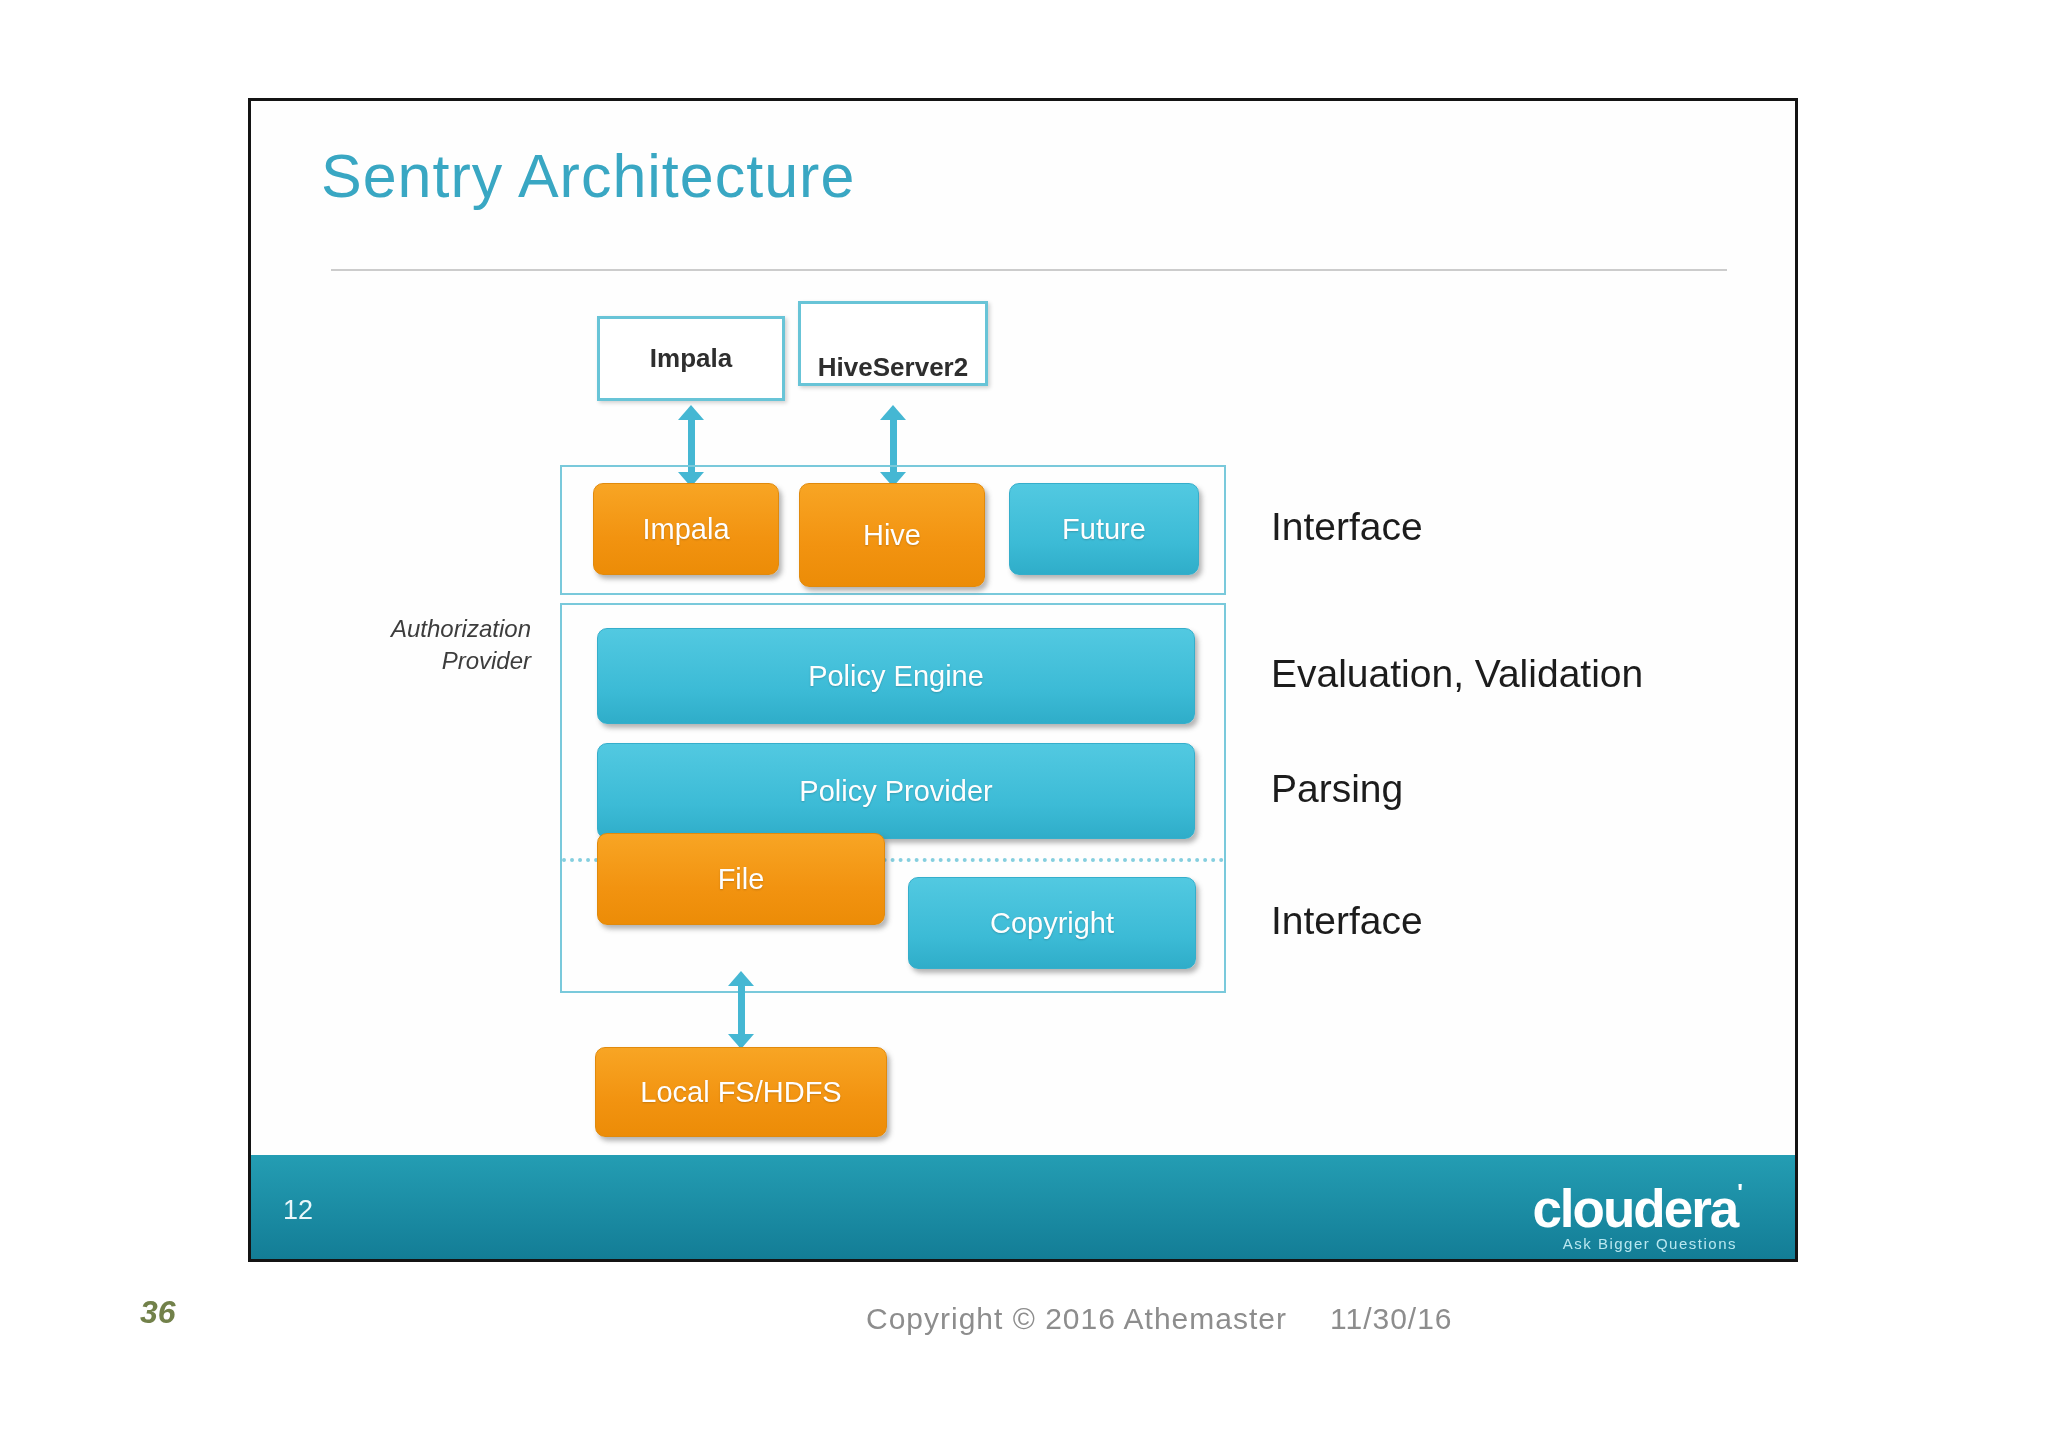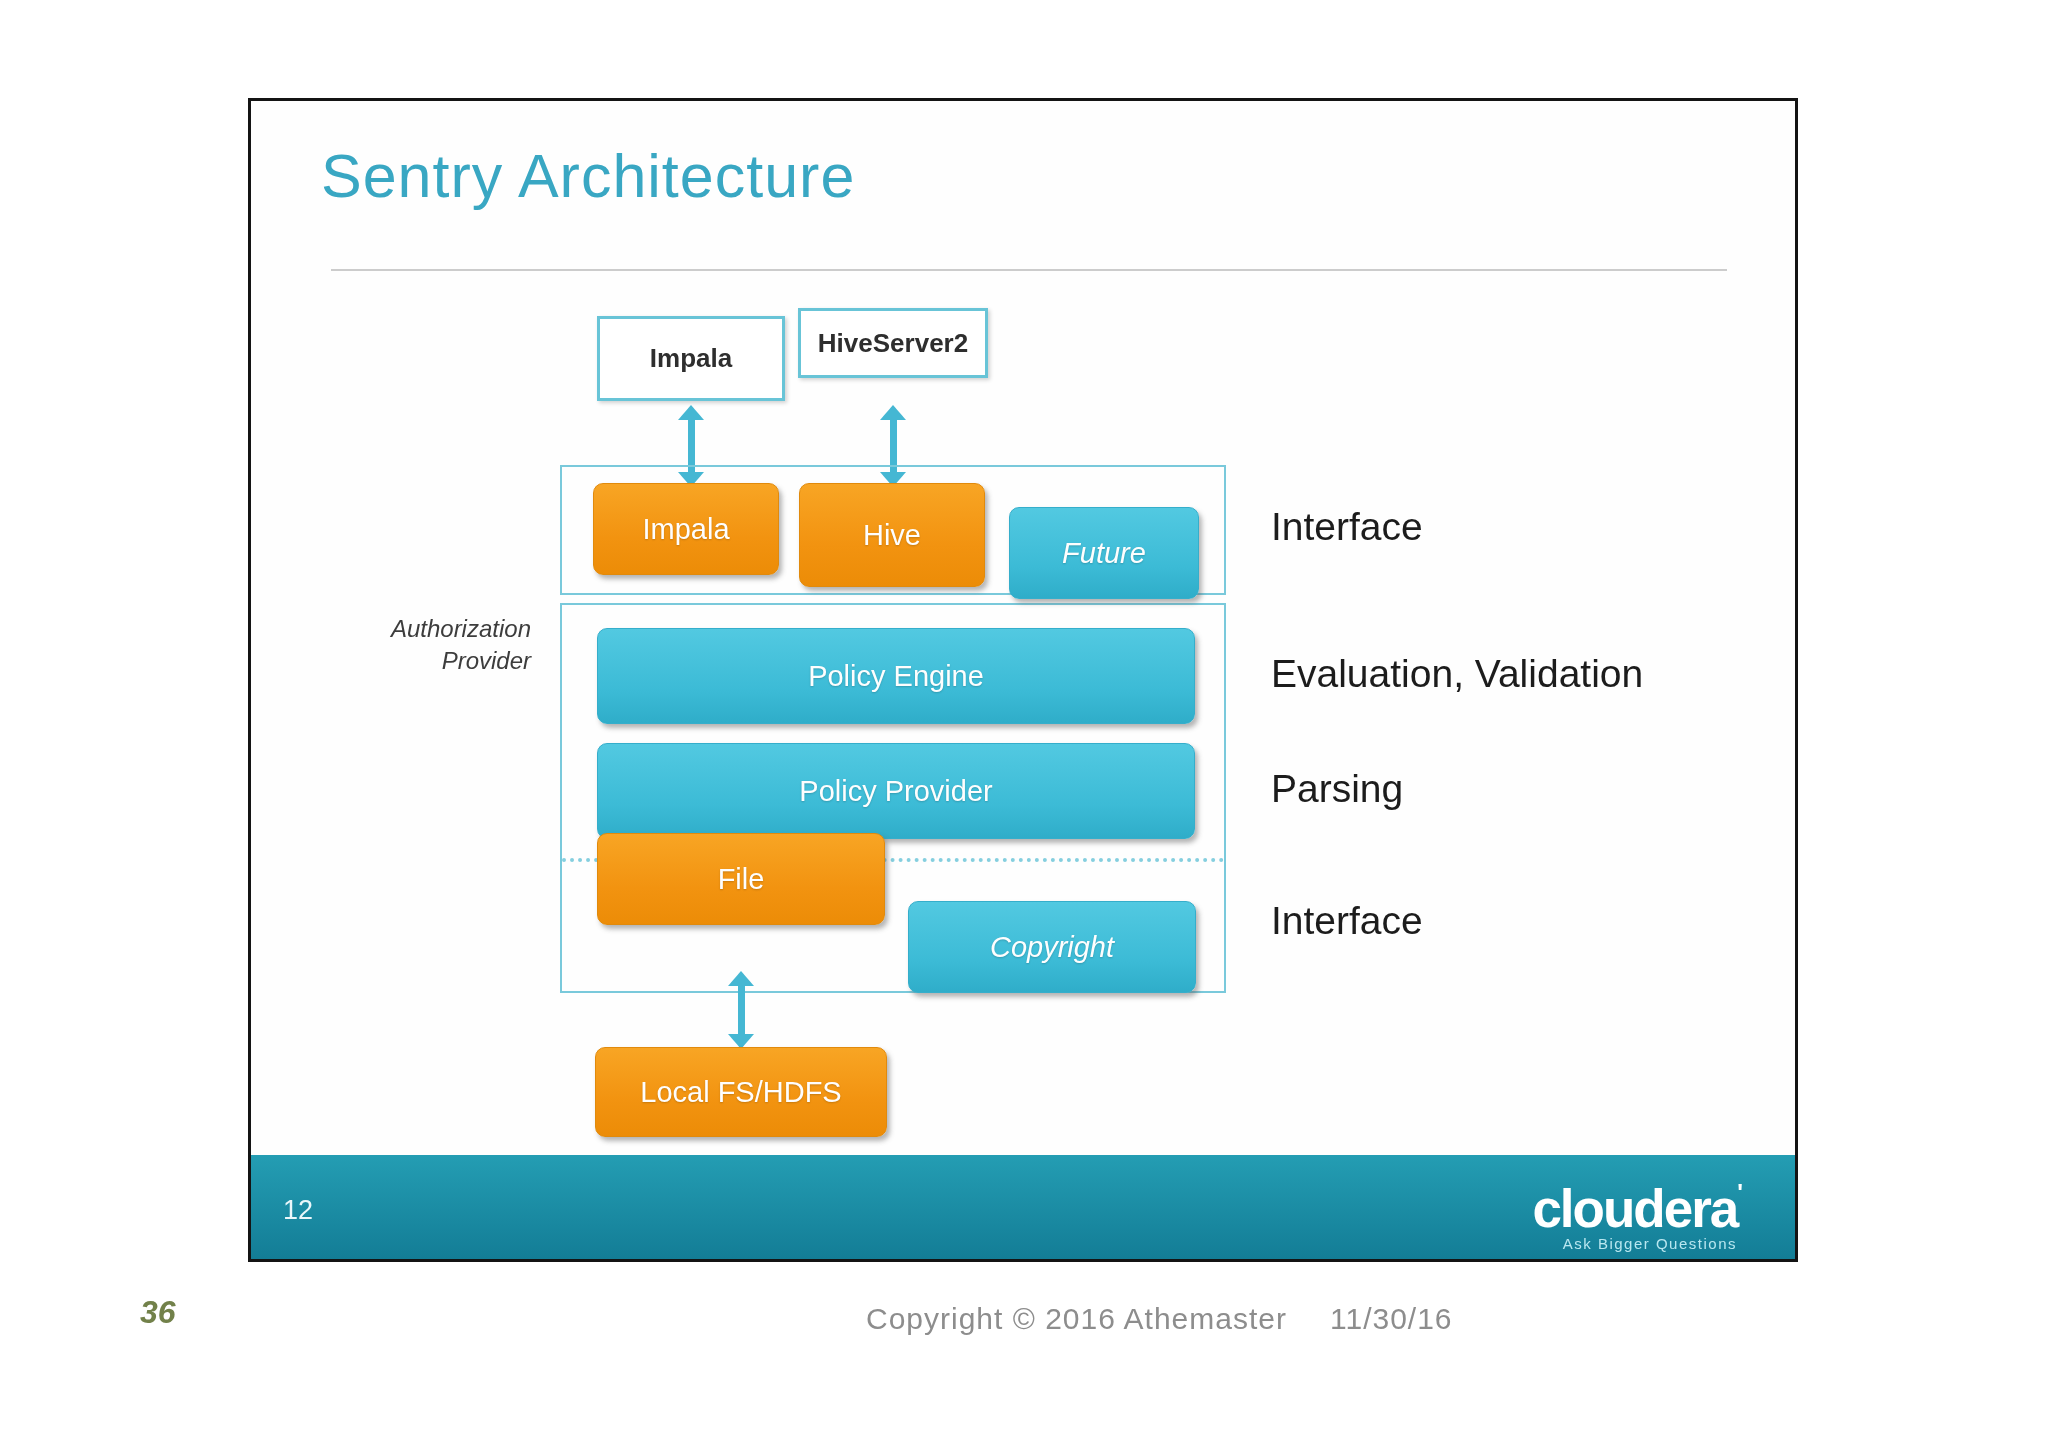--- a/index.html
+++ b/index.html
@@ -6,33 +6,33 @@
   body{width:2048px;height:1447px;position:relative;font-family:"Liberation Sans",sans-serif;overflow:hidden;}
 
   .slide{position:absolute;left:248px;top:98px;width:1550px;height:1164px;background:#fefefe;border:3px solid #141414;box-sizing:border-box;overflow:hidden;}
 
   .title{position:absolute;left:70px;top:40px;font-size:61px;font-weight:400;letter-spacing:1px;color:var(--title-teal);}
   .title-rule{position:absolute;left:80px;top:168px;width:1396px;height:2px;background:#cccccc;}
 
   
   .io-box{position:absolute;background:#ffffff;border:3px solid var(--box-border-teal);box-shadow:2px 2px 4px rgba(0,0,0,.18);display:flex;align-items:center;justify-content:center;font-size:26px;font-weight:700;color:#2e2e2e;box-sizing:border-box;}
   .io-impala{left:346px;top:215px;width:188px;height:85px;}
-  .io-hiveserver{left:547px;top:207px;width:190px;height:70px;}
+  .io-hiveserver{left:547px;top:200px;width:190px;height:85px;align-items:flex-end;}
 
   
   .frame{position:absolute;border:2px solid var(--container-teal);box-sizing:border-box;background:transparent;}
   .frame-binding{left:309px;top:364px;width:666px;height:130px;}
   .frame-auth{left:309px;top:502px;width:666px;height:390px;}
   .dotted-divider{position:absolute;left:311px;top:757px;width:662px;height:0;border-top:4px dotted #85cfdf;}
 
   
   .node{position:absolute;border-radius:10px;display:flex;align-items:center;justify-content:center;font-size:29px;color:#fefefe;text-shadow:0 1px 2px rgba(0,0,0,.18);box-sizing:border-box;box-shadow:3px 4px 5px rgba(90,90,90,.45);}
   .node.orange{background:linear-gradient(180deg,var(--orange-light) 0%,var(--orange) 60%,#ec8c07 100%);border:1px solid #e18a0c;}
   .node.blue{background:linear-gradient(180deg,var(--blue-light) 0%,var(--blue) 65%,#2fadc9 100%);border:1px solid #35aecb;}
-  .node.italic{font-style:italic;margin-top:24px;}
+  .node.italic{}
   .n-impala{left:342px;top:382px;width:186px;height:92px;}
   .n-hive{left:548px;top:382px;width:186px;height:104px;}
   .n-future{left:758px;top:382px;width:190px;height:92px;}
   .n-engine{left:346px;top:527px;width:598px;height:96px;}
   .n-provider{left:346px;top:642px;width:598px;height:96px;}
   .n-file{left:346px;top:732px;width:288px;height:92px;}
   .n-database{left:657px;top:776px;width:288px;height:92px;}
   .n-localfs{left:344px;top:946px;width:292px;height:90px;}
 
   

